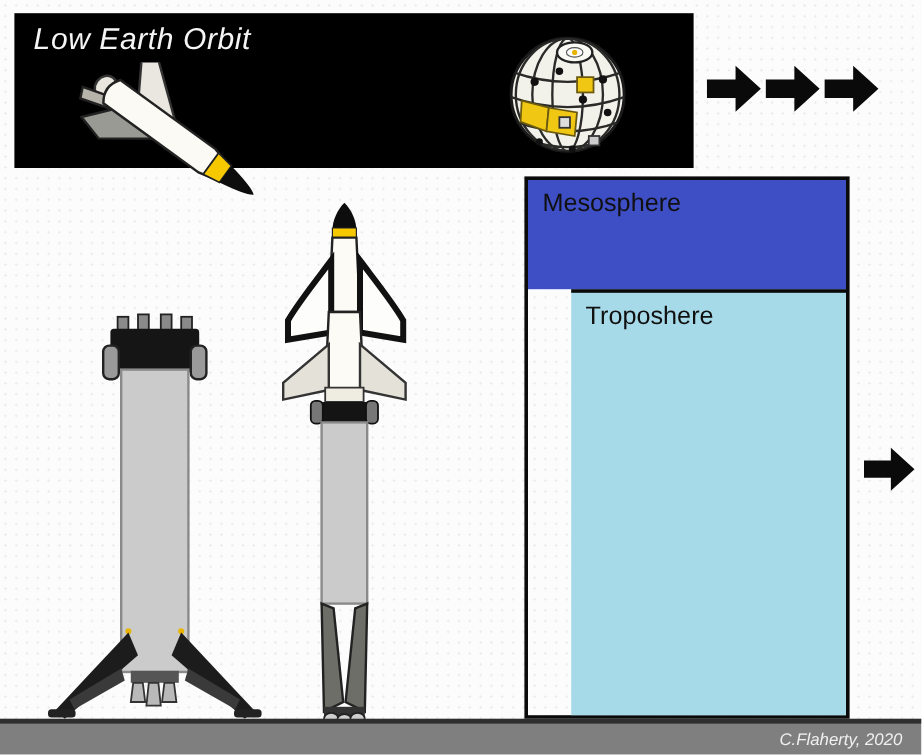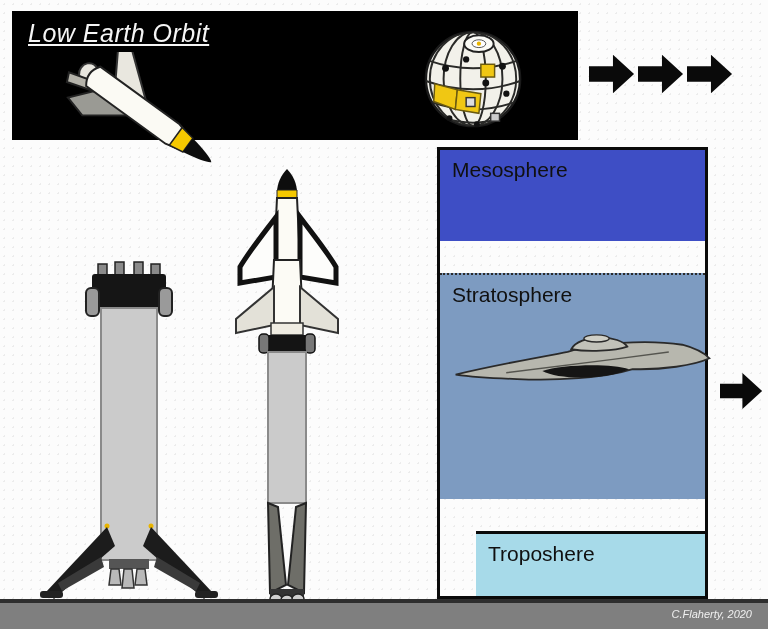--- a/index.html
+++ b/index.html
@@ -11,32 +11,32 @@
     background-size:9px 9px;
   }
   
   .banner{
     position:absolute;left:12px;top:11px;width:566px;height:129px;
     background:var(--banner-bg,#000);
   }
   .banner-title{
     position:absolute;left:16px;top:8px;
     color:var(--banner-text,#f5f5f5);
-    font-size:25px;font-style:italic;letter-spacing:.5px;text-decoration:underline;
+    font-size:25px;font-style:italic;letter-spacing:.5px;
   }
   .satellite{position:absolute;left:408px;top:16px;}
   .orbit-plane{position:absolute;left:45px;top:52px;pointer-events:none;}
   
   .seq-arrows{position:absolute;left:589px;top:53px;display:flex;gap:3px;}
   .descent-arrow{position:absolute;left:720px;top:371px;}
   
   .atmo{
     position:absolute;left:437px;top:147px;width:271px;height:452px;
     border:3px solid #0a0a0a;box-sizing:border-box;
-    display:flex;flex-direction:column;gap:32px;
+    display:flex;flex-direction:column;
   }
   .layer{position:relative;box-sizing:border-box;}
   .layer-label{
     padding:8px 0 0 12px;font-size:21px;color:var(--label-text,#101010);
   }
   .layer-meso{height:91px;}
   .layer-strato{height:226px;border-top:2px dotted #2a2a2a;}
   .layer-tropo{flex:1;border-top:3px solid #0a0a0a;margin-left:36px;}
   .strato-aircraft{position:absolute;left:12px;top:58px;}
   
@@ -45,21 +45,21 @@
   
   .ground{
     position:absolute;left:0;top:599px;width:768px;height:30px;
     background:var(--ground,#7f7f7f);
     border-top:4px solid var(--ground-edge,#2e2e2e);
     box-sizing:border-box;
   }
   .credit{
     position:absolute;right:16px;top:5px;
     color:var(--ground-text,#f0f0f0);
-    font-size:11px;font-style:italic;
+    font-size:14px;font-style:italic;
   }
   svg{display:block;}
 </style>
 </head>
 <body>
 
 <div id="canvas">
 
   <div class="banner">
     <div class="banner-title">Low Earth Orbit</div>
@@ -178,31 +178,20 @@
       <ellipse cx="46" cy="434" rx="6" ry="5"></ellipse>
       <ellipse cx="57" cy="435" rx="6" ry="5"></ellipse>
       <ellipse cx="68" cy="434" rx="6" ry="5"></ellipse>
     </g>
   </svg>
 
   <div class="atmo">
     <div class="layer layer-meso" style="background: rgb(62, 78, 197);">
       <div class="layer-label">Mesosphere</div>
     </div>
-    <div class="layer layer-strato" style="background: rgb(125, 155, 193);">
-      <div class="layer-label">Stratosphere</div>
-
-      <svg class="strato-aircraft" viewBox="0 0 290 62" width="262" height="56">
-        <path d="M4,46 C45,36 90,28 128,21 C158,11 215,7 255,13 C270,17 280,23 285,28 C268,36 232,41 200,40 C168,50 115,53 72,51 C45,50 18,48 4,46 Z" fill="#b7b7ae" stroke="#2a2a2a" stroke-width="2"></path>
-        <path d="M100,42 C118,52 170,52 196,40 C175,33 120,35 100,42 Z" fill="#151515"></path>
-        <path d="M60,44 C110,38 180,29 240,21" fill="none" stroke="#55554f" stroke-width="1.5"></path>
-        <path d="M132,18 C136,10 150,5 164,5 C178,5 190,9 194,15 C180,20 150,21 132,18 Z" fill="#c2c2b9" stroke="#2a2a2a" stroke-width="2"></path>
-        <ellipse cx="160" cy="6" rx="14" ry="4" fill="#cfcfc6" stroke="#2a2a2a" stroke-width="1.5"></ellipse>
-      </svg>
-    </div>
     <div class="layer layer-tropo" style="background: rgb(167, 218, 233);">
       <div class="layer-label">Troposhere</div>
     </div>
   </div>
 
   <svg class="descent-arrow" viewBox="0 0 48 42" width="43" height="40">
     <polygon points="0,13 25,13 25,1 47,21 25,41 25,29 0,29" fill="var(--arrow,#0a0a0a)"></polygon>
   </svg>
 
   <div class="ground">

